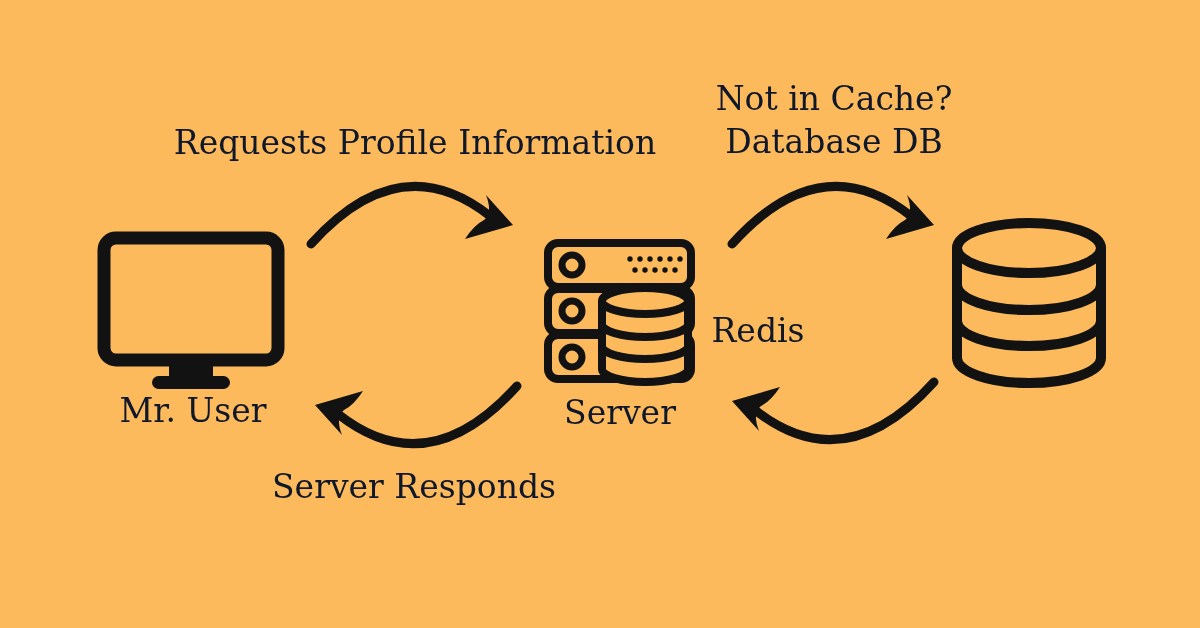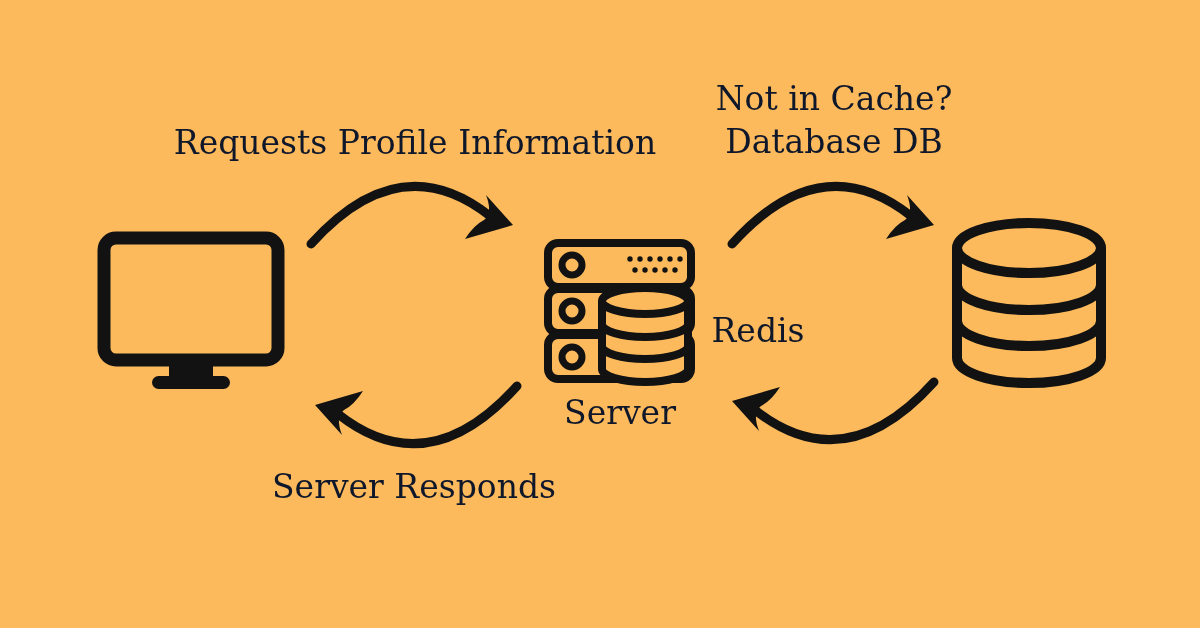--- a/index.html
+++ b/index.html
@@ -33,20 +33,21 @@
   <div class="lbl" style="left:415px;top:122px;">Requests Profile Information</div>
 
   <div class="lbl two-line" style="left:834px;top:78px;">
     <div>Not in Cache?</div>
     <div>Database DB</div>
   </div>
 
   <div class="lbl" style="left:414px;top:466px;">Server Responds</div>
 
 
+  <div class="lbl" style="left:193px;top:390px;">Mr. User</div>
 
   <div class="lbl" style="left:620px;top:392px;text-align:center;">Server</div>
 
   <div class="lbl" style="left:758px;top:310px;">Redis</div>
 
 
   <div class="icon" style="left:96px;top:230px;width:190px;height:160px;">
     <svg width="190" height="160" viewBox="0 0 190 160">
       <rect x="8" y="8" width="174" height="122" rx="12" fill="none" stroke="#121212" stroke-width="13"></rect>
       <rect x="73" y="130" width="44" height="20" fill="#121212"></rect>

